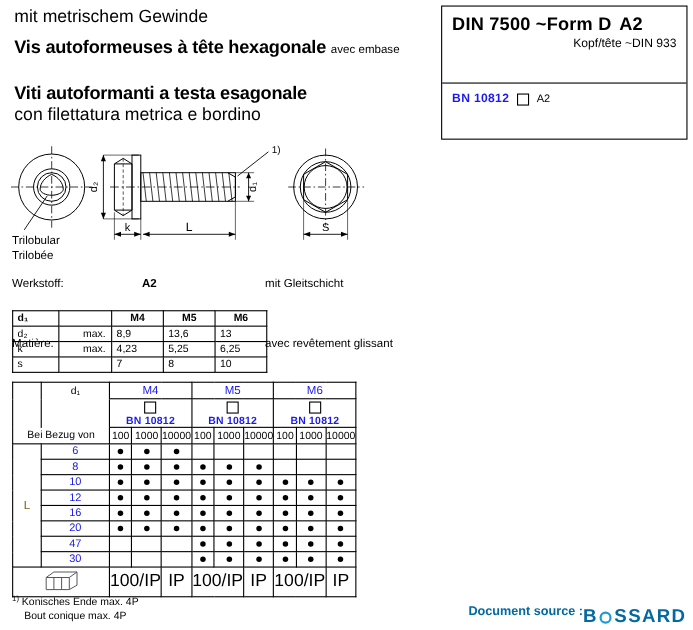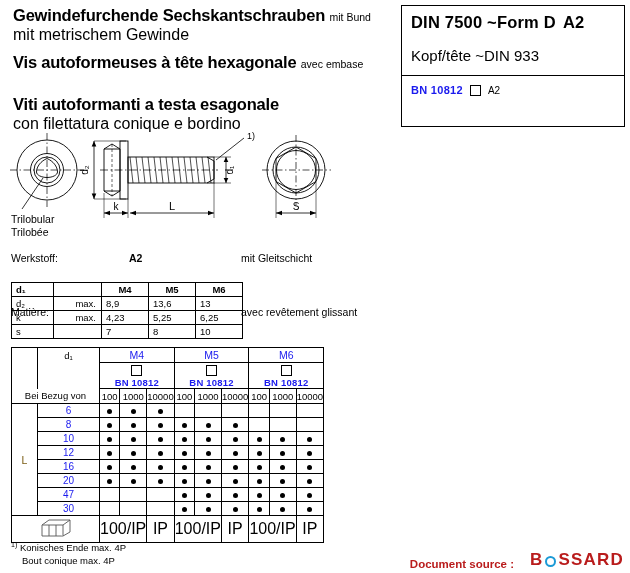--- a/index.html
+++ b/index.html
@@ -29,21 +29,21 @@
   
   .std-box {
     position: absolute; left: 401px; top: 5px;
     width: 224px; height: 122px;
     border: 1.6px solid #000;
     background: #fff;
   }
   .std-top { height: 70px; border-bottom: 1.6px solid #000; padding: 7px 9px 0 9px; }
   .std-title { font-size: 16.5px; font-weight: bold; white-space: nowrap; letter-spacing: 0.2px; }
   .std-title .sp { display: inline-block; width: 7px; }
-  .std-sub { font-size: 15px; margin-top: 15px; }
+  .std-sub { font-size: 11px; margin-top: 2px; text-align: right; }
   .std-bot { padding: 8px 9px 0 9px; display: flex; align-items: center; gap: 7px; }
   .bn-code { font-size: 11px; font-weight: bold; color: #1a1aee; letter-spacing: 0.3px; }
   .chk {
     display: inline-block; width: 11px; height: 11px;
     border: 1.4px solid #000; background: #fff;
   }
   .std-mat { font-size: 10px; }
 
   
   .drawing { position: absolute; left: 0; top: 130px; width: 400px; height: 100px; }
@@ -119,45 +119,44 @@
   
   .footnote {
     position: absolute; left: 11px; top: 538px;
     font-size: 9.5px; line-height: 13px;
   }
   .fn-sup { font-size: 7px; vertical-align: super; }
   .fn-ind { padding-left: 11px; }
 
   .docsrc {
     position: absolute; right: 6px; top: 550px;
-    display: flex; align-items: flex-end; gap: 16px;
-    color: #b91c1c;
+    display: flex; align-items: flex-start; gap: 0;
+    color: #0369a1;
   }
   .docsrc-lbl { font-size: 11.5px; font-weight: bold; }
   .brand { font-size: 17px; font-weight: bold; letter-spacing: 1.2px; display: flex; align-items: center; }
   .brand-ring {
     display: inline-block; width: 11px; height: 11px;
     border: 2.4px solid #1b9ad6; border-radius: 50%;
     margin: 0 2px; position: relative; top: 1px;
   }
 </style>
 </head>
 <body>
 
 <div class="titles">
   <div class="blk-1">
-    <div class="t-line t-main"><span>Gewindefurchende Sechskantschrauben</span> <span class="t-suffix">mit Bund</span></div>
     <div class="t-sub">mit metrischem Gewinde</div>
   </div>
   <div class="blk-2">
     <div class="t-line t-main"><span>Vis autoformeuses à tête hexagonale</span> <span class="t-suffix">avec embase</span></div>
   </div>
   <div>
     <div class="t-line t-main">Viti autoformanti a testa esagonale</div>
-    <div class="t-sub">con filettatura conique e bordino</div>
+    <div class="t-sub">con filettatura metrica e bordino</div>
   </div>
 </div>
 
 <div class="std-box">
   <div class="std-top">
     <div class="std-title"><span>DIN 7500</span> <span>~Form D</span><span class="sp"></span><span>A2</span></div>
     <div class="std-sub">Kopf/tête ~DIN 933</div>
   </div>
   <div class="std-bot">
     <span class="bn-code">BN 10812</span>

